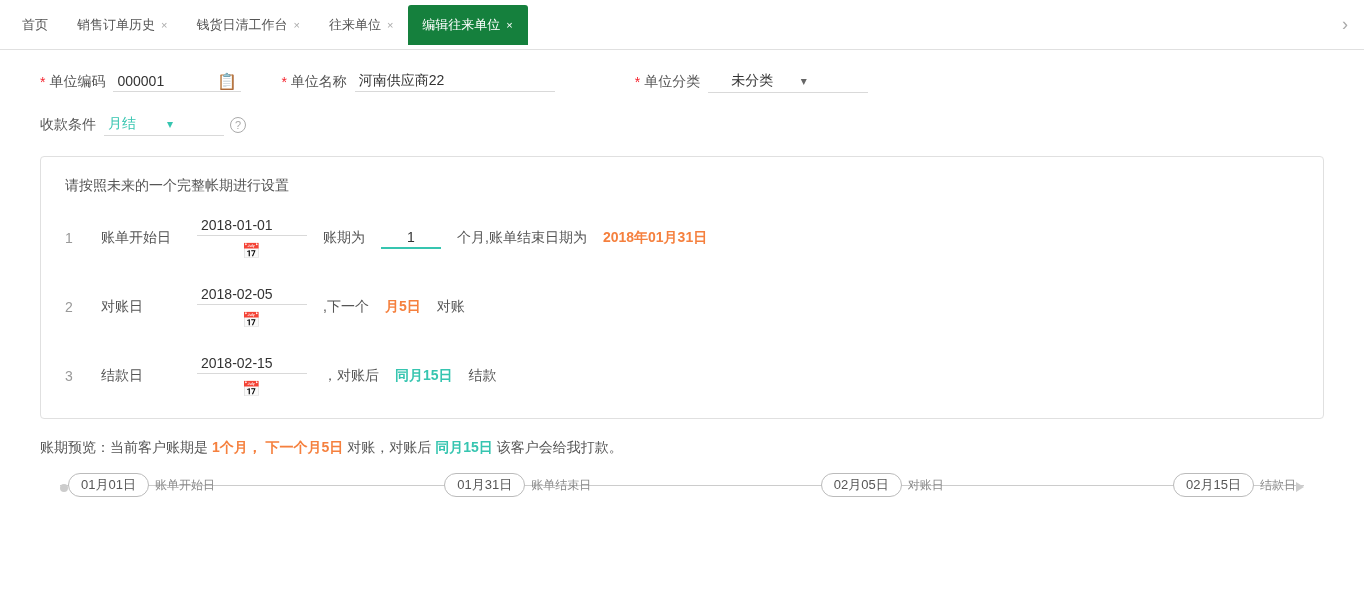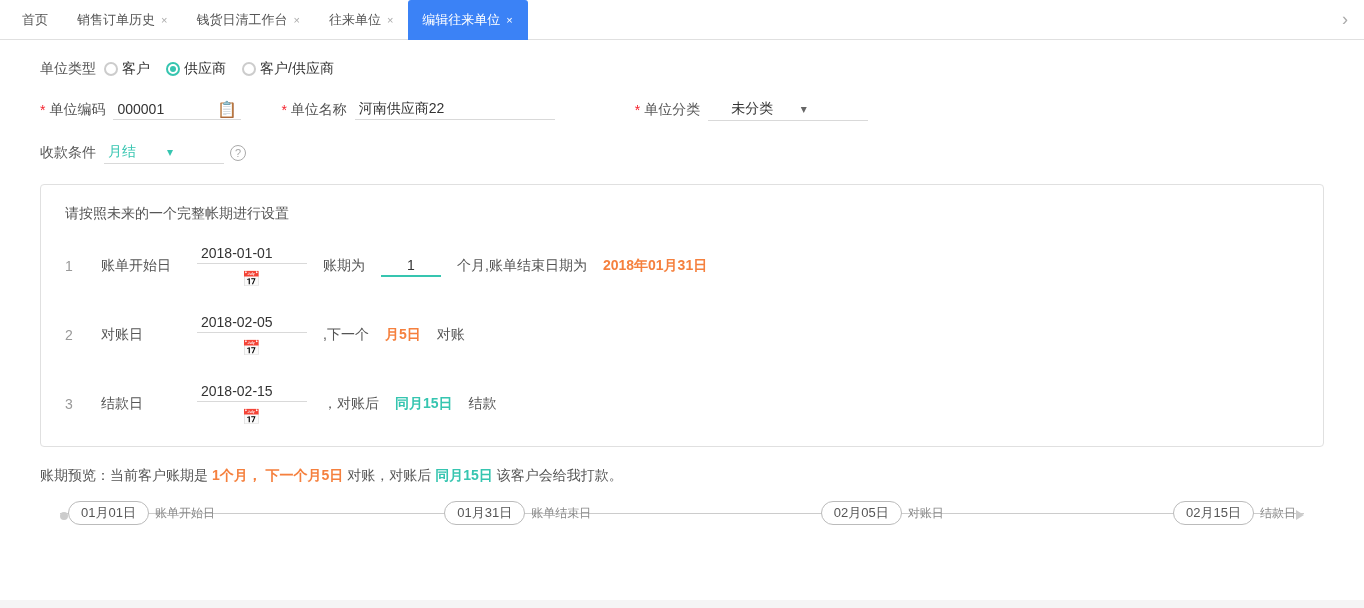--- a/index.html
+++ b/index.html
@@ -4,21 +4,21 @@
   <style>
     * { box-sizing: border-box; margin: 0; padding: 0; }
     body { font-family: "Microsoft YaHei", "PingFang SC", sans-serif; font-size: 14px; color: #333; background: #f5f5f5; }
 
     
     .tab-bar {
       display: flex;
       align-items: center;
       background: #fff;
       border-bottom: 1px solid #e0e0e0;
-      height: 40px;
+      height: 50px;
       padding: 0 8px;
       justify-content: center;
     }
     .tab {
       display: flex;
       align-items: center;
       padding: 0 14px;
       height: 40px;
       cursor: pointer;
       font-size: 13px;
@@ -26,21 +26,21 @@
       white-space: nowrap;
       border-right: 1px solid transparent;
     }
     .tab .tab-close {
       margin-left: 6px;
       color: #aaa;
       font-size: 11px;
       cursor: pointer;
     }
     .tab.active {
-      background: #3b82f6;
+      background: #15803d;
       color: #fff;
       border-radius: 3px 3px 0 0;
     }
     .tab.active .tab-close { color: #fff; }
     .tab-more {
       margin-left: auto;
       cursor: pointer;
       color: #aaa;
       font-size: 18px;
       padding: 0 8px;
@@ -318,39 +318,20 @@
   </div>
   <div class="tab active">
     <span>编辑往来单位</span>
     <span class="tab-close">×</span>
   </div>
   <div class="tab-more">›</div>
 </div>
 
 <div class="main-content">
 
-  <div class="form-row">
-    <div class="form-item">
-      <span class="form-label">单位类型</span>
-      <div class="radio-group">
-        <div class="radio-item">
-          <div class="radio-circle"></div>
-          <span>客户</span>
-        </div>
-        <div class="radio-item">
-          <div class="radio-circle checked"></div>
-          <span>供应商</span>
-        </div>
-        <div class="radio-item">
-          <div class="radio-circle"></div>
-          <span>客户/供应商</span>
-        </div>
-      </div>
-    </div>
-  </div>
 
   <div class="form-row">
     <div class="form-item">
       <span class="required-star">*</span>
       <span class="form-label">单位编码</span>
       <div class="input-with-icon">
         <input type="text" class="" style="width: 100px; border-top: none; border-right: none; border-left: none; border-image: initial; border-bottom: 0px; outline: none; font-size: 14px; color: rgb(51, 51, 51);" value="000001">
         <span class="icon-btn">📋</span>
       </div>
     </div>

